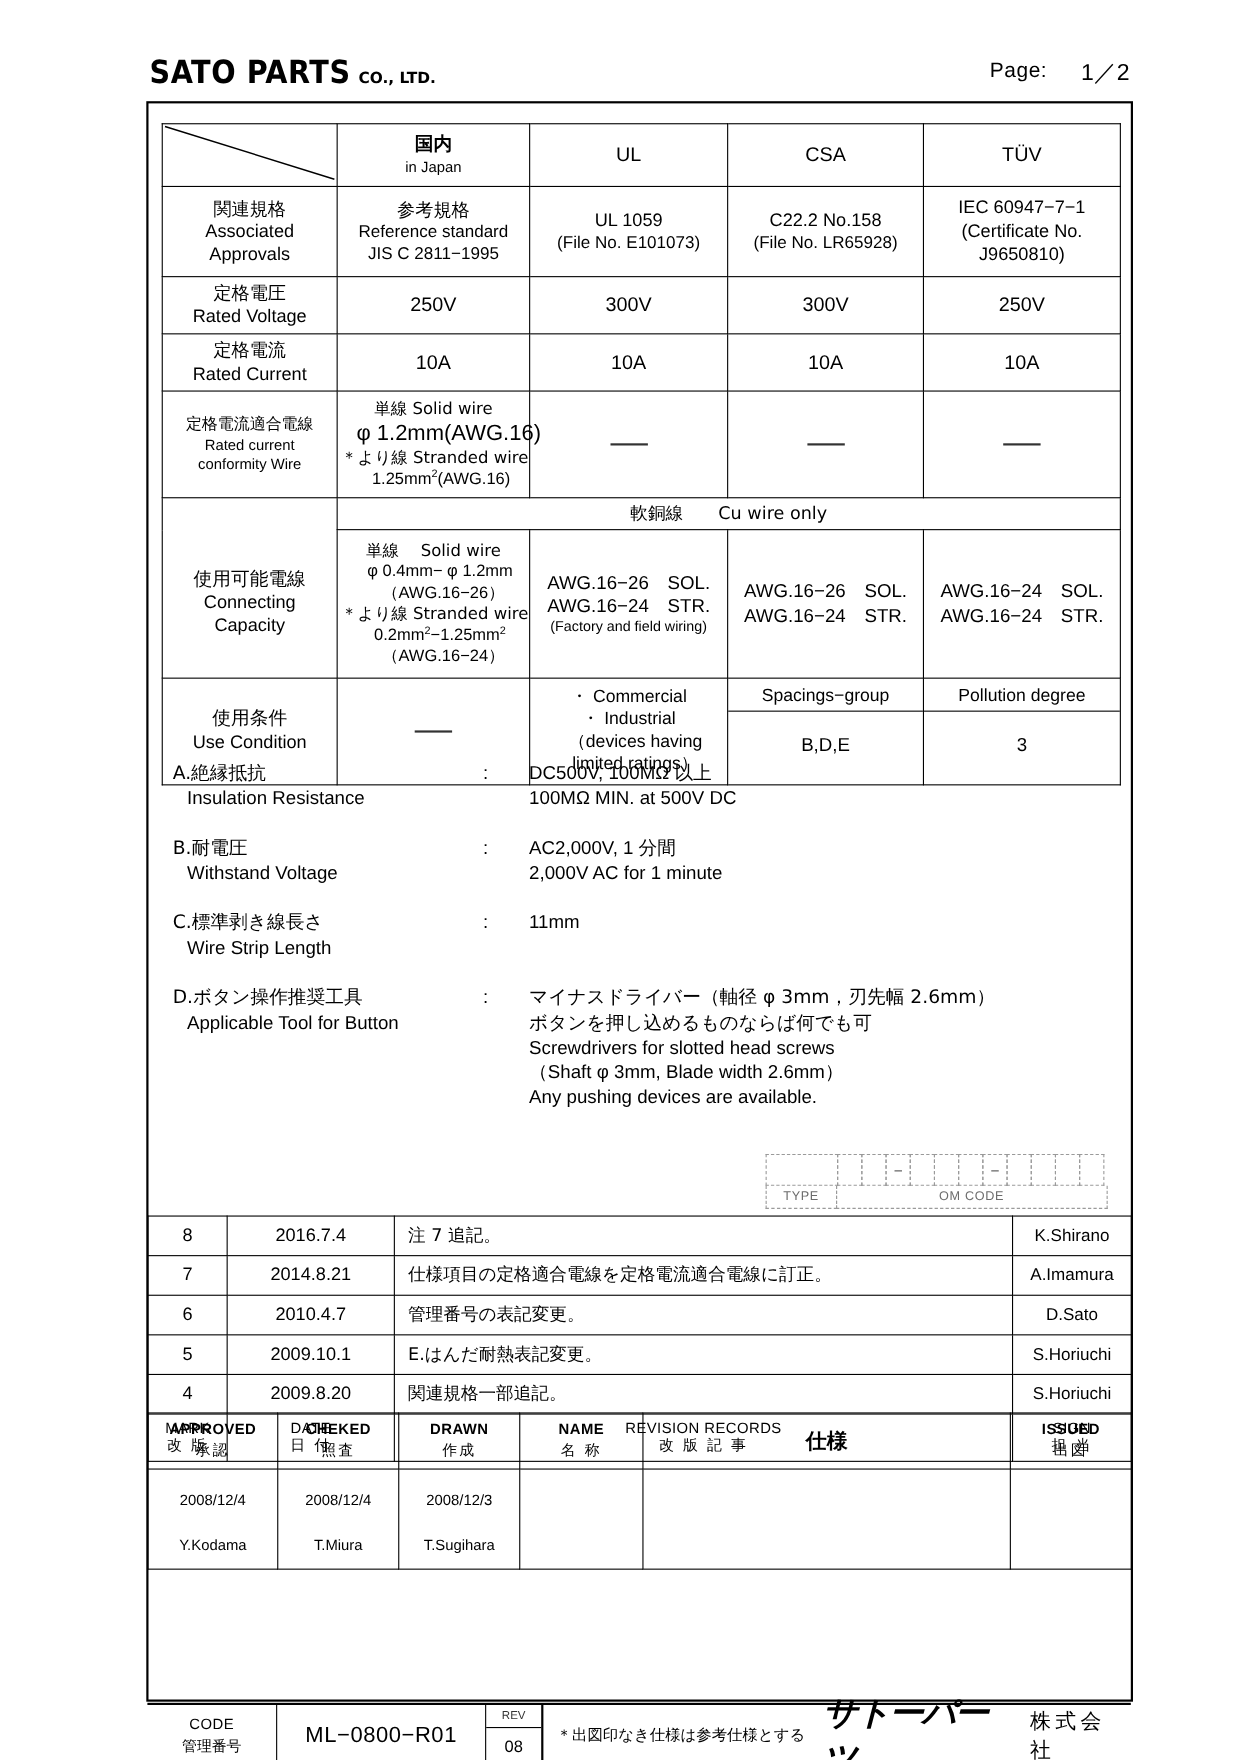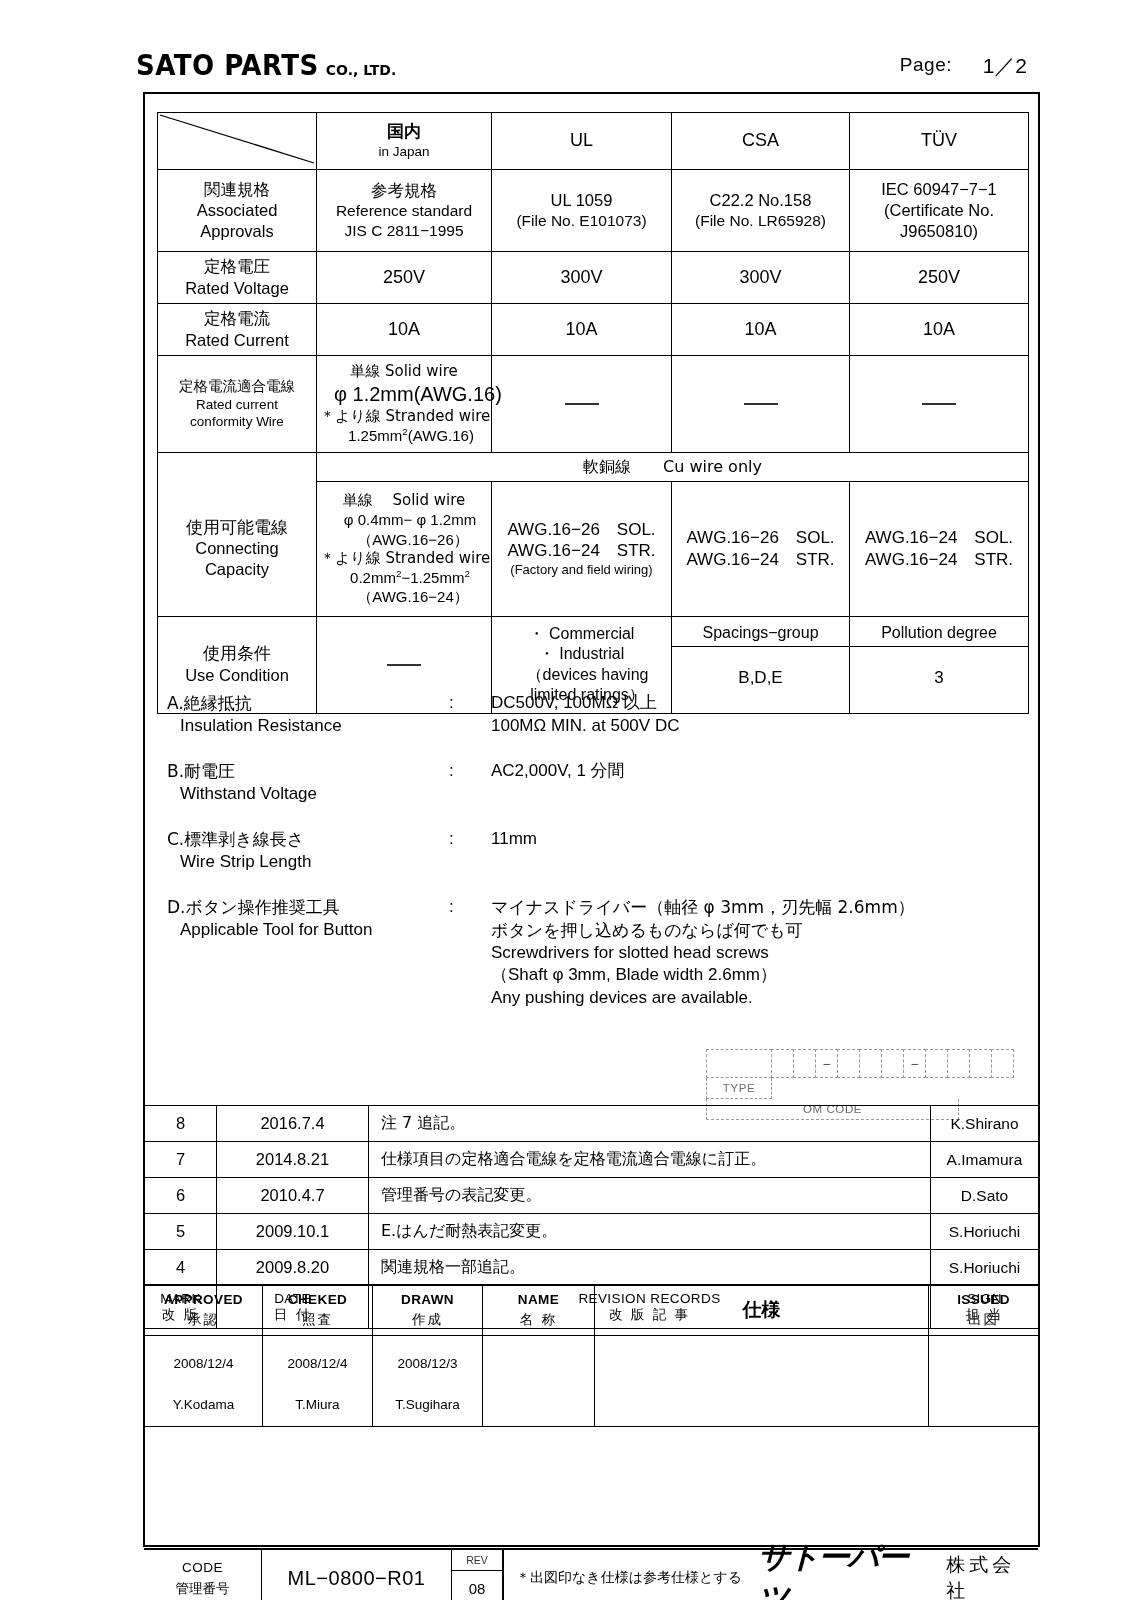--- a/index.html
+++ b/index.html
@@ -55,21 +55,20 @@
   }
 
   
   #doc-frame {
     position: absolute;
     left: 133px; top: 92px;
     width: 897px;
     height: 1455px;
     border: 2.5px solid #000;
     box-sizing: border-box;
-    margin-left: 10px;
   }
 
   
   table.grid {
     border-collapse: collapse;
     table-layout: fixed;
   }
   table.grid td {
     border: 1px solid #000;
     vertical-align: middle;
@@ -122,21 +121,21 @@
   #typecode .cells { display: flex; }
   #typecode .cells div {
     border: 1px dashed #9a9a9a;
     height: 29px;
     box-sizing: border-box;
     font-size: 14px;
     display: flex; align-items: center; justify-content: center;
     color: #555;
     margin-left: -1px;
   }
-  #typecode .labels { display: flex; flex-direction: column; }
+  #typecode .labels { display: flex; }
   #typecode .labels div {
     border: 1px dashed #9a9a9a;
     border-top: none;
     height: 21px;
     box-sizing: border-box;
     font-size: 11.5px;
     display: flex; align-items: center; justify-content: center;
     color: #6c6c6c;
     margin-left: -1px;
     letter-spacing: 0.6px;
@@ -426,20 +425,21 @@
     </div>
 
     <div class="spec-item">
       <div class="spec-titles">
         <div class="spec-title-jp">B.耐電圧</div>
         <div class="spec-title-en">Withstand Voltage</div>
       </div>
       <div class="spec-colon">:</div>
       <div class="spec-vals">
         <div>AC2,000V, 1 分間</div>
+        <div>2,000V AC for 1 minute</div>
       </div>
     </div>
 
     <div class="spec-item">
       <div class="spec-titles">
         <div class="spec-title-jp">C.標準剥き線長さ</div>
         <div class="spec-title-en">Wire Strip Length</div>
       </div>
       <div class="spec-colon">:</div>
       <div class="spec-vals">

